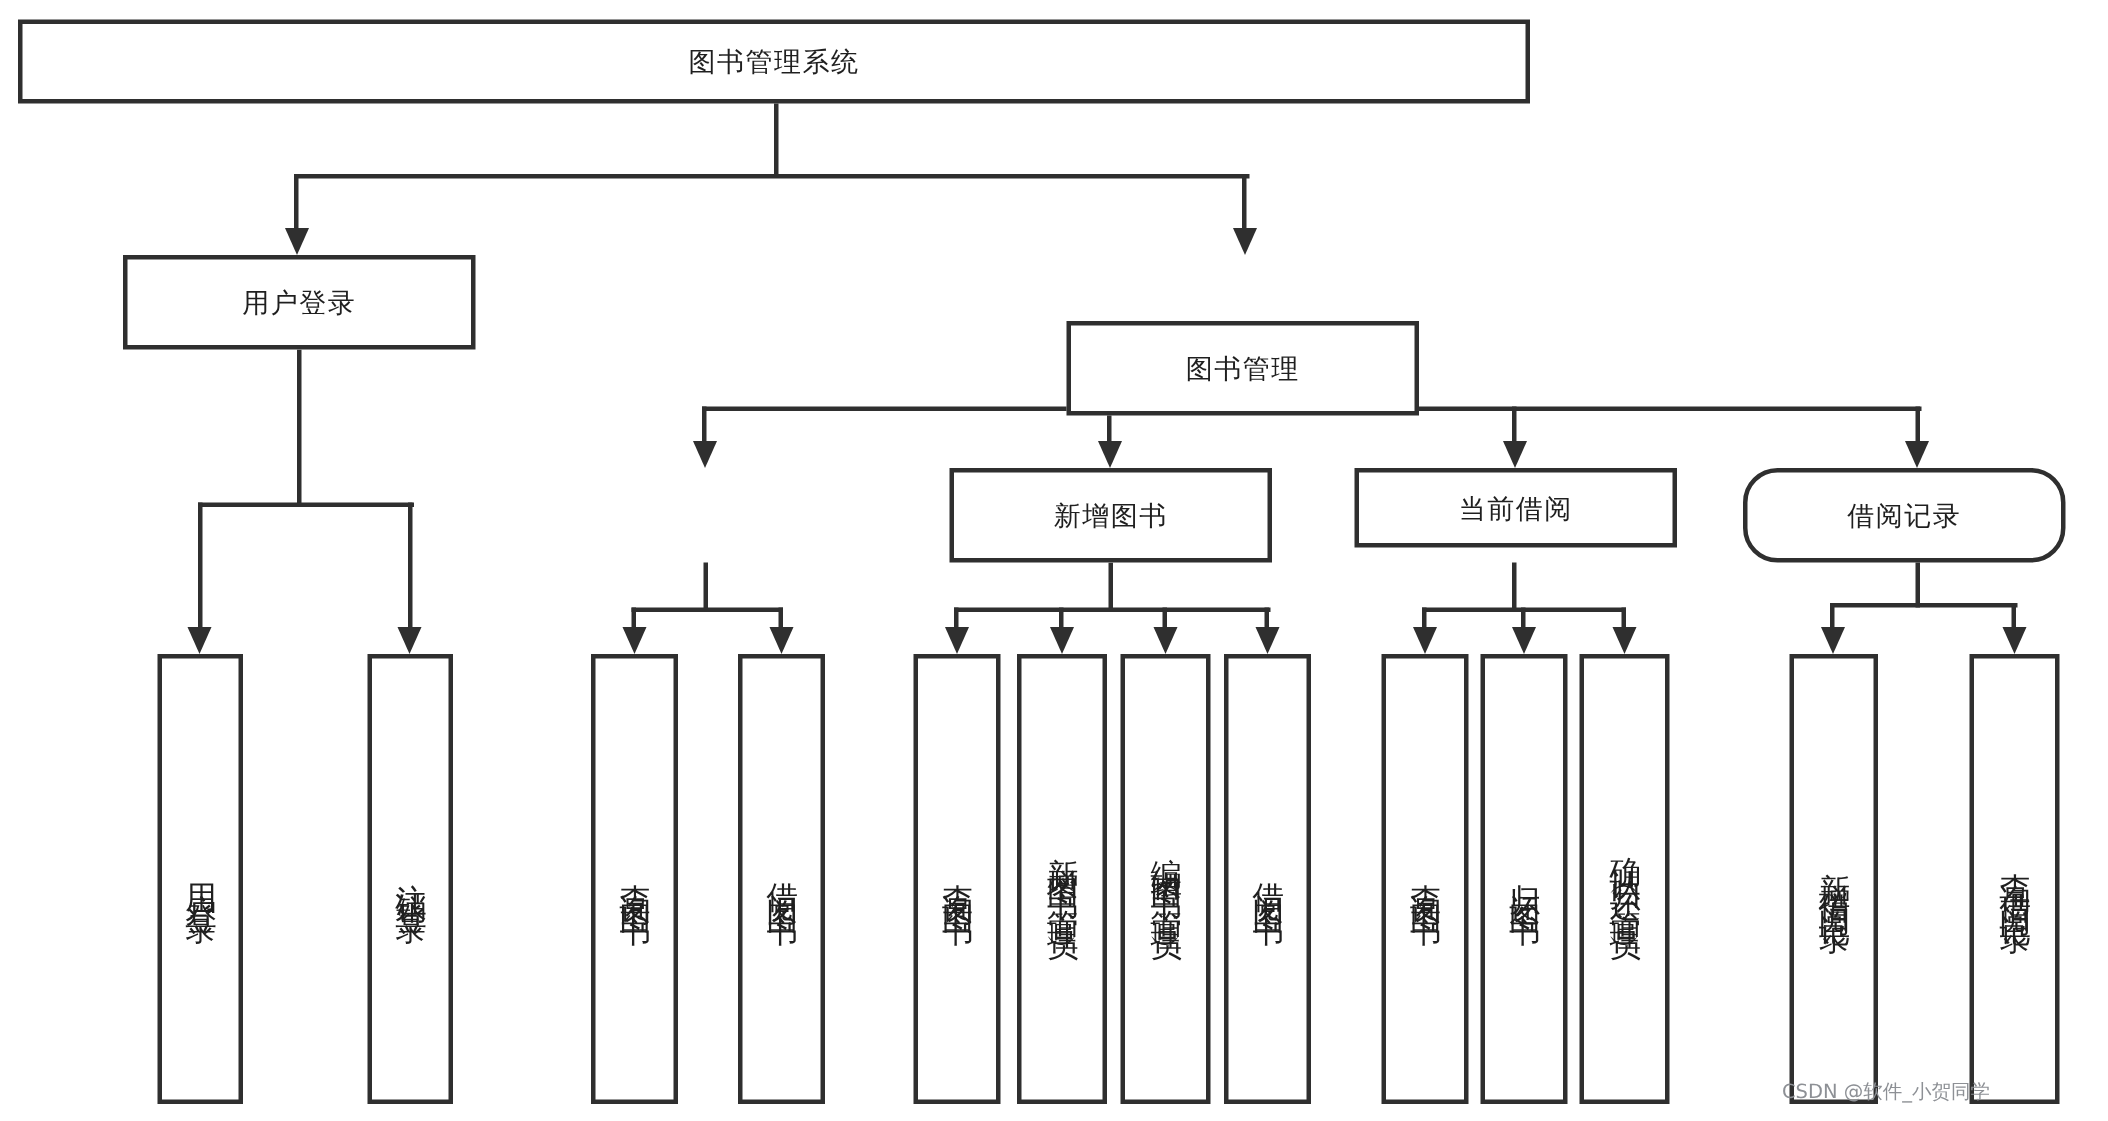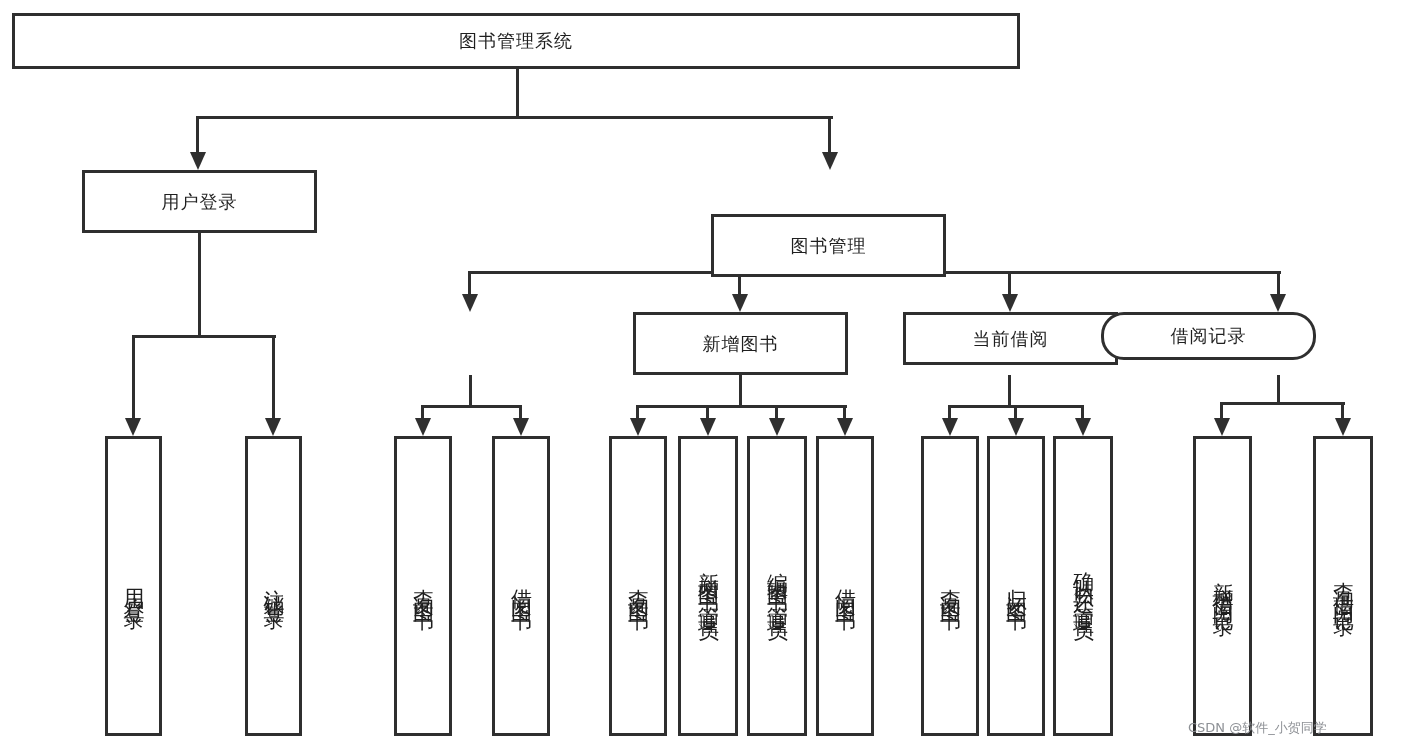--- a/index.html
+++ b/index.html
@@ -133,21 +133,21 @@
   <div class="box" style="left:711px; top:170px; width:235px; height:63px;margin-top:44px;">
     <span class="h-label">图书管理</span>
   </div>
 
   <div class="box" style="left:633px; top:312px; width:215px; height:63px;">
     <span class="h-label">新增图书</span>
   </div>
   <div class="box" style="left:903px; top:312px; width:215px; height:53px;">
     <span class="h-label">当前借阅</span>
   </div>
-  <div class="box" style="left:1101px; top:312px; width:215px; height:48px;border-radius:23px;">
+  <div class="box" style="left:1162px; top:312px; width:215px; height:63px;border-radius:23px;">
     <span class="h-label">借阅记录</span>
   </div>
 
   <div class="box leaf" style="left:105px; top:436px; width:57px; height:300px;">
     <span class="v-label">用户登录</span>
   </div>
   <div class="box leaf" style="left:245px; top:436px; width:57px; height:300px;">
     <span class="v-label">注销登录</span>
   </div>
 

